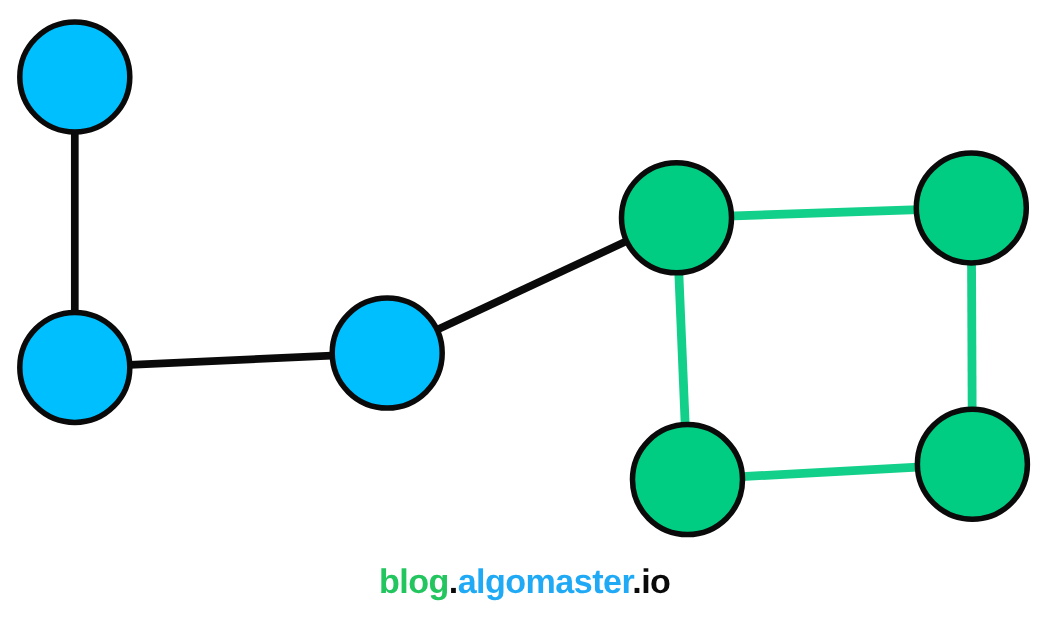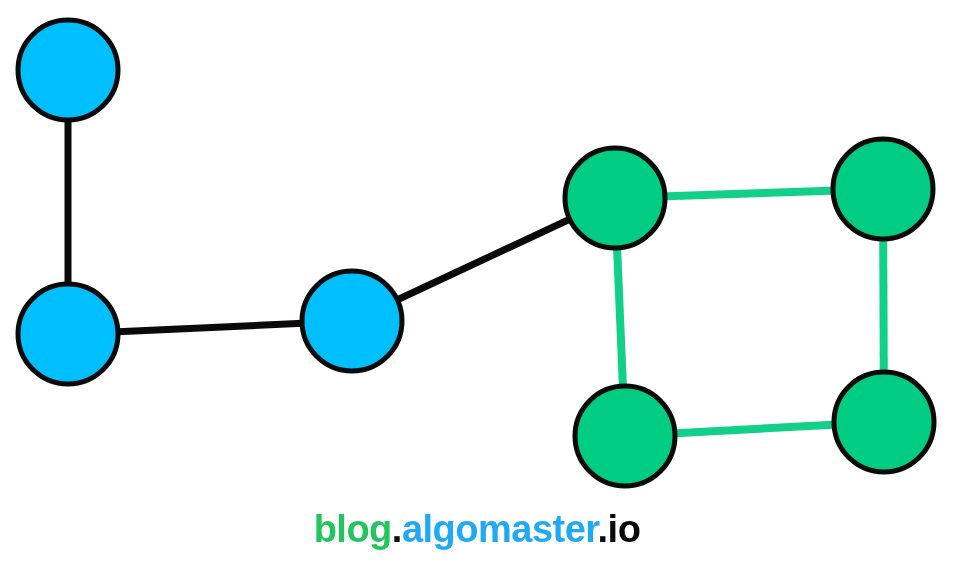--- a/index.html
+++ b/index.html
@@ -28,21 +28,21 @@
     height: 580px;
     display: block;
   }
   #watermark {
     position: absolute;
     left: 0;
     top: 505px;
     width: 954px;
     text-align: center;
     font-family: "Liberation Sans", sans-serif;
-    font-size: 38px;
+    font-size: 31px;
     font-weight: bold;
     letter-spacing: -0.5px;
     line-height: 48px;
     white-space: nowrap;
     user-select: none;
   }
   #watermark span { display: inline; }
 </style>
 </head>
 <body>

